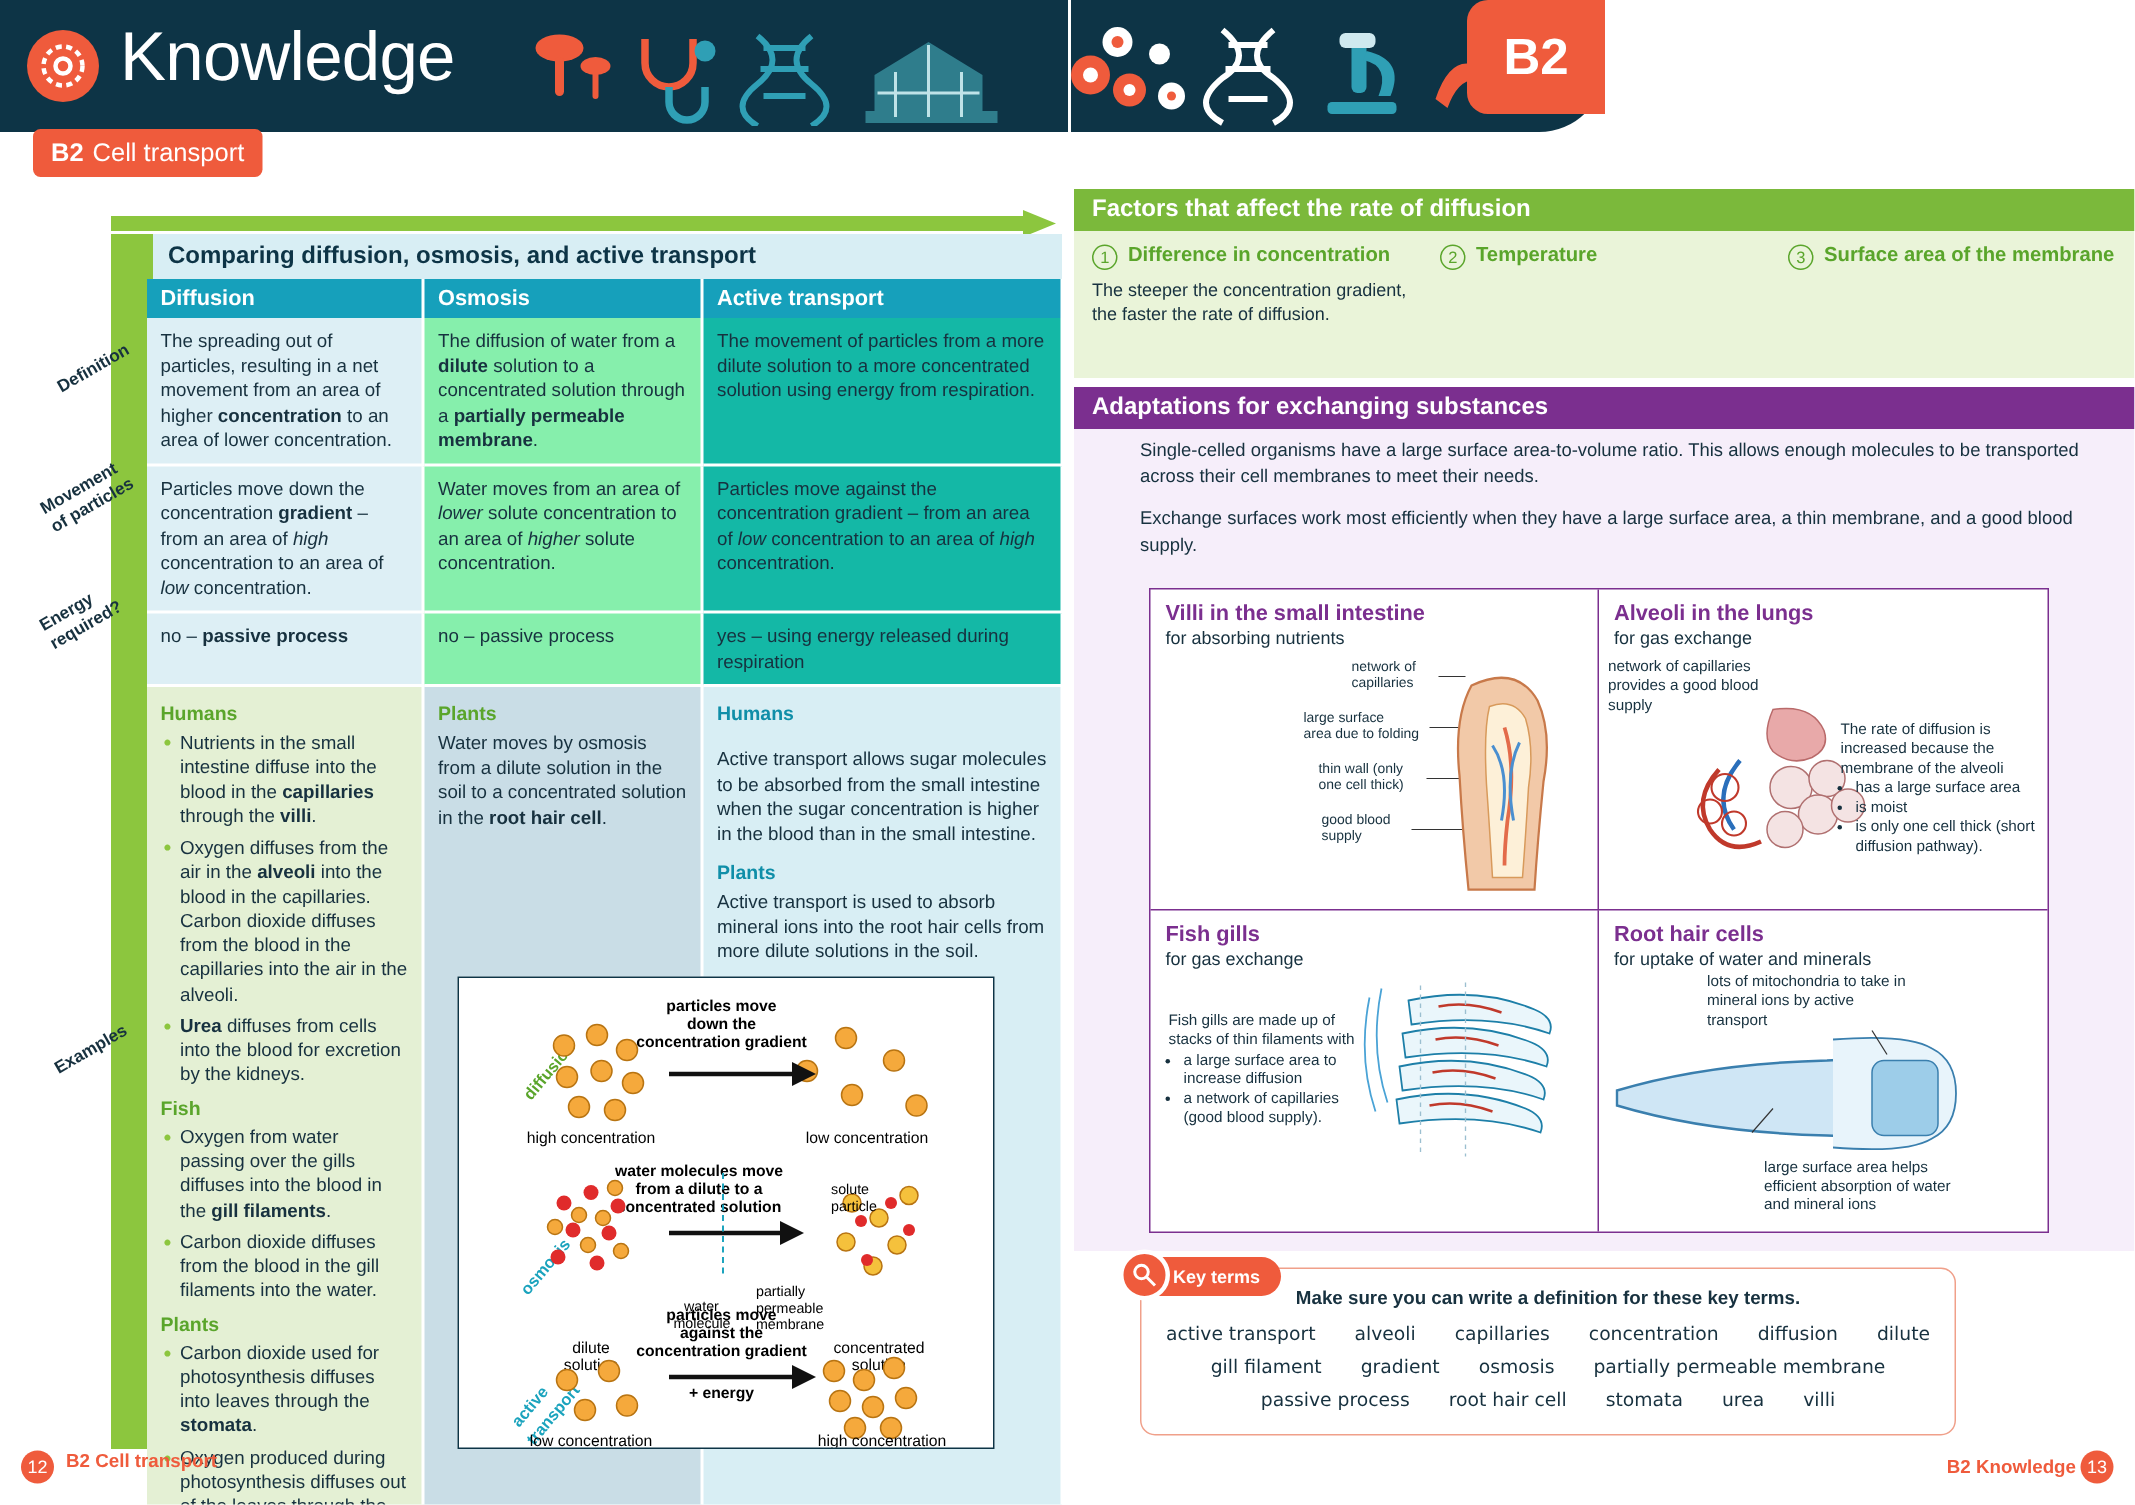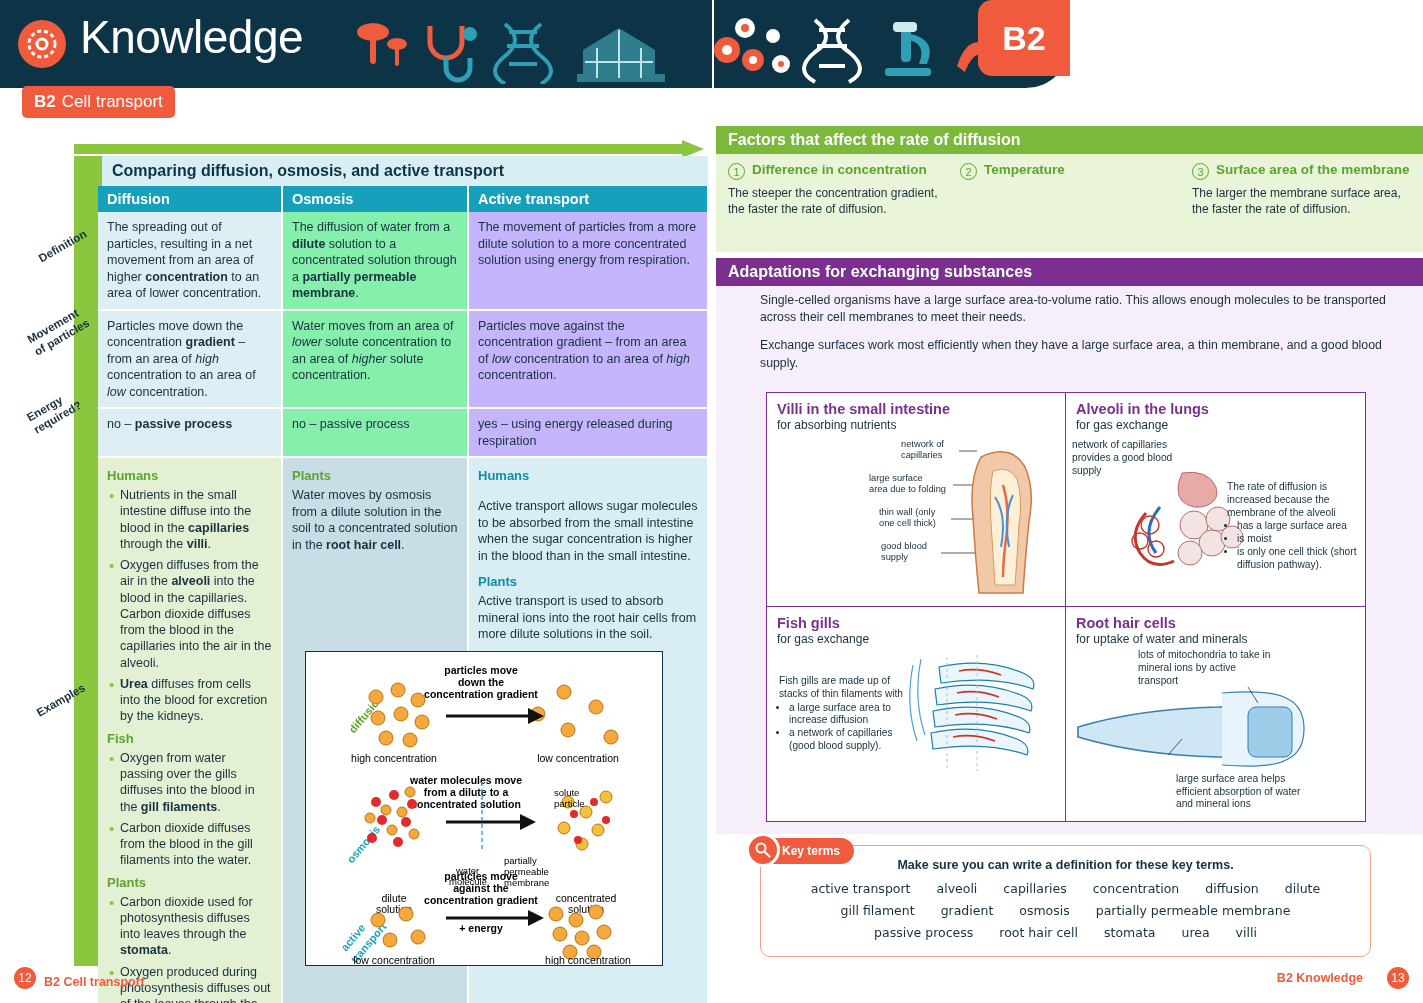--- a/index.html
+++ b/index.html
@@ -66,21 +66,21 @@
     background:#16a0bb; color:#fff; text-align:left; font-size:14.5px;
     font-weight:bold; padding:4px 9px; height:26px;
     border-right:2px solid #fff;
   }
   .tbl td {
     vertical-align:top; font-size:12.5px; line-height:1.32;
     padding:7px 9px; border-right:2px solid #fff; border-bottom:2px solid #fff;
   }
   .c-diff { background:#ddeff5; }
   .c-osm  { background:#86efac; }
-  .c-act  { background:#c4b5fd; }
+  .c-act  { background:#14b8a6; }
   .row-ex .c-diff { background:#e4f0d4; }
   .row-ex .c-osm  { background:#c9dde6; }
   .row-ex .c-act  { background:#d8eef4; }
   .tbl td b { font-weight:bold; }
   .tbl td i { font-style:italic; }
   ul.bul { margin:3px 0 0 0; padding-left:13px; list-style:none; }
   ul.bul li { position:relative; margin-bottom:5px; line-height:1.3; }
   ul.bul li:before {
     content:"•"; position:absolute; left:-11px; top:-1px; color:#8cc63e; font-size:15px;
   }
@@ -133,44 +133,44 @@
   }
   .qcell { position:relative; border-right:1.2px solid #7b2f8f; border-bottom:1.2px solid #7b2f8f; padding:8px 10px; overflow:hidden;}
   .qcell:nth-child(2), .qcell:nth-child(4) { border-right:none; }
   .qcell:nth-child(3), .qcell:nth-child(4) { border-bottom:none; }
   .q-title { color:#7b2f8f; font-weight:bold; font-size:14.5px; }
   .q-sub { font-size:12px; margin-top:1px; }
   .q-note { font-size:10.2px; line-height:1.25; }
 
   
   .keyterms {
-    position:absolute; left:760px; top:845px; width:611px; height:112px;
+    position:absolute; left:760px; top:845px; width:544px; height:112px;
     border:1.5px solid #f0a08a; border-radius:10px; background:#fff;
   }
   .kt-tab {
     position:absolute; left:752px; top:838px; height:26px; background:#ef5b3c; color:#fff;
     border-radius:13px; padding:0 14px 0 30px; display:flex; align-items:center;
     font-size:12px; font-weight:bold;
   }
   .kt-bulb {
     position:absolute; left:746px; top:833px; width:34px; height:34px; border-radius:50%;
     background:#ef5b3c; border:3px solid #fff; display:flex; align-items:center; justify-content:center;
   }
   .kt-instr { text-align:center; font-size:12.5px; font-weight:bold; margin-top:12px; }
   .kt-rows { margin-top:9px; font-size:12.5px; font-family:"DejaVu Sans", sans-serif; }
   .kt-row { display:flex; justify-content:center; gap:26px; margin-bottom:7px; padding:0 14px; }
 
   
-  .foot-left { position:absolute; left:14px; bottom:14px; display:flex; align-items:flex-end; gap:8px; }
+  .foot-left { position:absolute; left:14px; bottom:14px; display:flex; align-items:flex-start; gap:8px; }
   .foot-num {
     width:22px; height:22px; border-radius:50%; background:#ef5b3c; color:#fff;
     font-size:12px; display:flex; align-items:center; justify-content:center;
   }
   .foot-txt { color:#ef5b3c; font-size:12.5px; font-weight:bold; }
-  .foot-right { position:absolute; right:14px; bottom:14px; display:flex; align-items:center; gap:24px;justify-content:center; }
+  .foot-right { position:absolute; right:14px; bottom:14px; display:flex; align-items:center; gap:3px;justify-content:center; }
 
   .vline { position:absolute; left:712px; top:0; width:2px; height:1003px; background:#fff; }
 </style>
 </head>
 <body>
 
 <div class="header">
   <div class="hdr-badge">
     <svg width="30" height="30" viewBox="0 0 30 30">
       <circle cx="15" cy="15" r="13" fill="none" stroke="#fff" stroke-width="3" stroke-dasharray="4 3"></circle>
@@ -471,21 +471,20 @@
     <div class="gcol-head">
       <div class="numcircle">2</div>
       <div class="gcol-title">Temperature</div>
     </div>
   </div>
   <div class="gcol">
     <div class="gcol-head">
       <div class="numcircle">3</div>
       <div class="gcol-title">Surface area of the membrane</div>
     </div>
-    <div class="gcol-body">The larger the membrane surface area, the faster the rate of diffusion.</div>
   </div>
 </div>
 
 <div class="panel-purple"></div>
 <div class="panel-purple-head">Adaptations for exchanging substances</div>
 <div class="pp-text">
   <p>Single-celled organisms have a large surface area-to-volume ratio. This allows enough molecules to be transported across their cell membranes to meet their needs.</p>
   <p>Exchange surfaces work most efficiently when they have a large surface area, a thin membrane, and a good blood supply.</p>
 </div>
 

